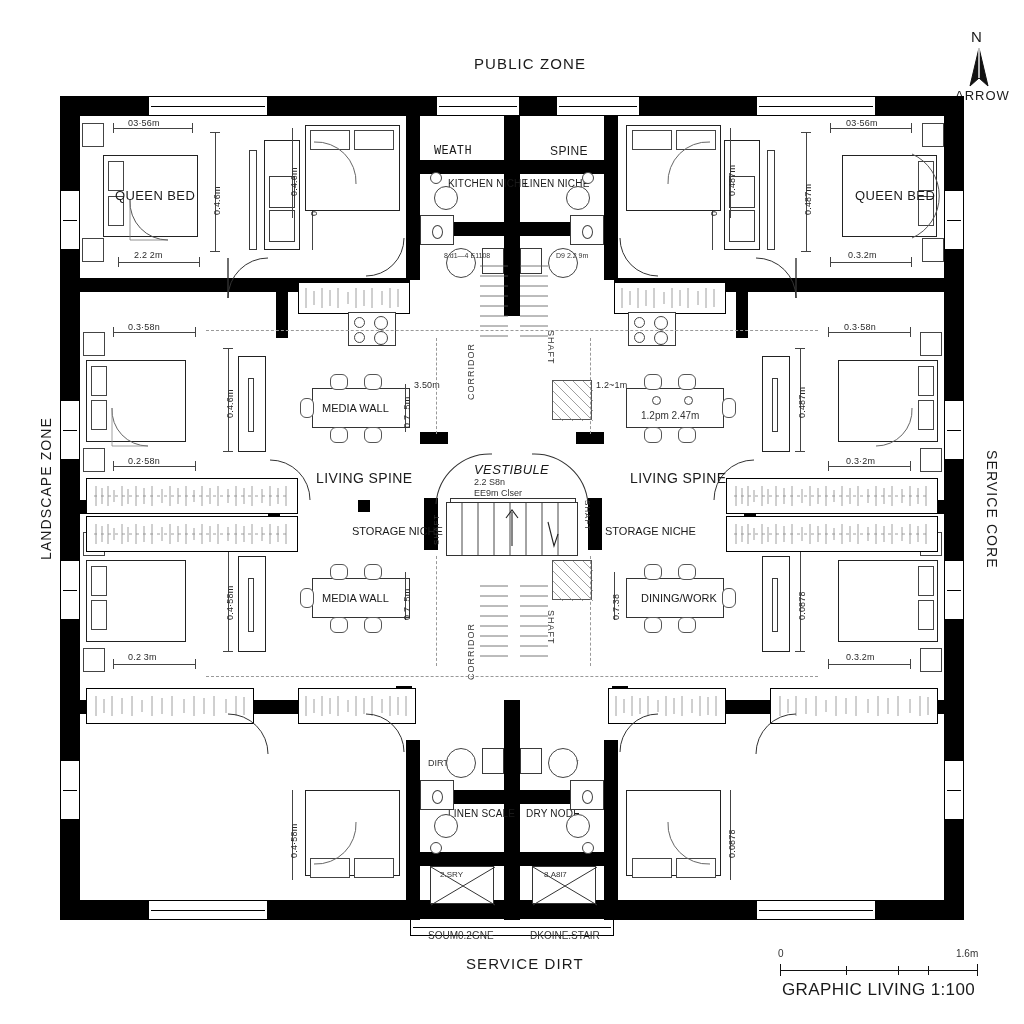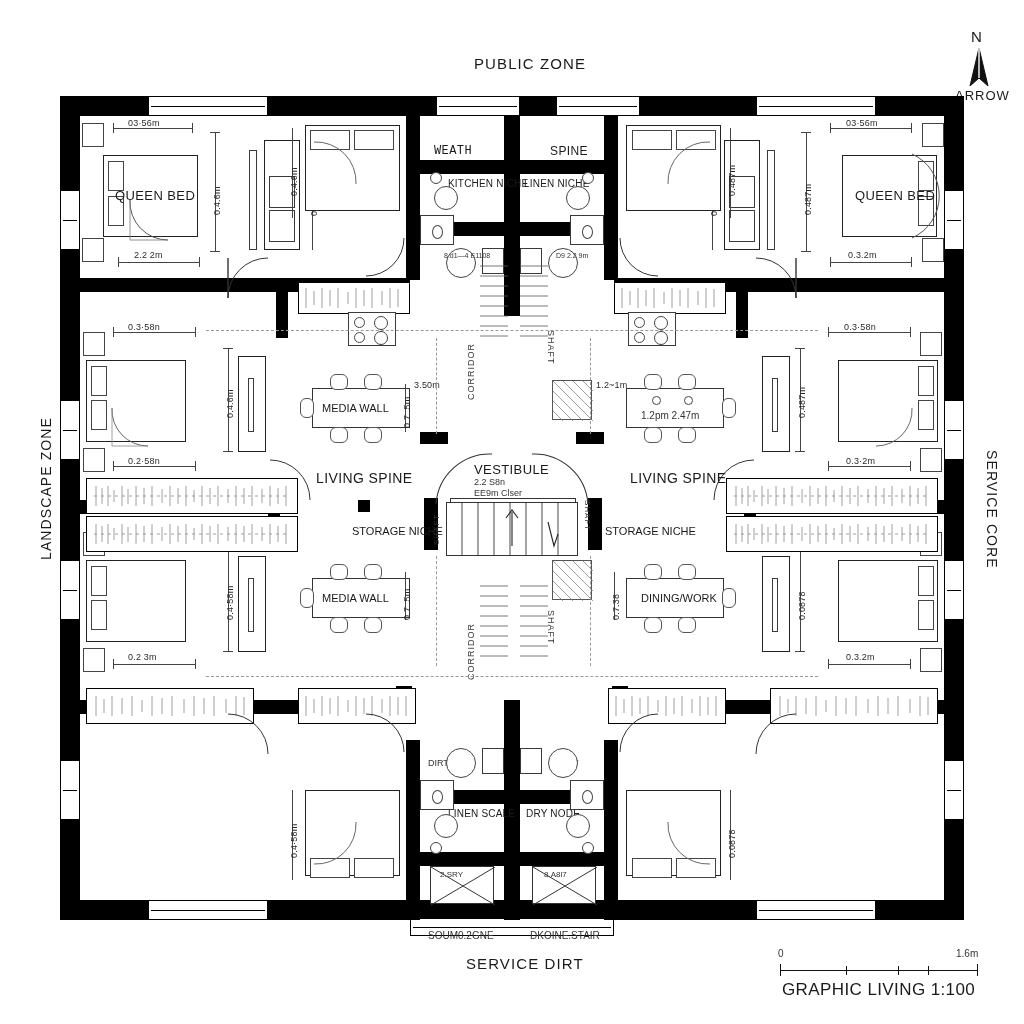--- a/index.html
+++ b/index.html
@@ -494,21 +494,21 @@
     <div class="circ" style="left:582px;top:172px;width:12px;height:12px;"></div>
     <div class="circ" style="left:566px;top:186px;width:24px;height:24px;"></div>
     <div class="thinbox" style="left:570px;top:215px;width:34px;height:30px;"></div>
     <div class="circ" style="left:582px;top:225px;width:11px;height:14px;"></div>
     <div class="circ" style="left:548px;top:248px;width:30px;height:30px;"></div>
     <div class="thinbox" style="left:520px;top:248px;width:22px;height:26px;"></div>
     <div class="lbl tiny" style="left:556px;top:252px;font-size:7px;">D9 2.2 9m</div>
   </div>
 
   <div>
-    <div class="lbl" style="left:474px;top:462px;font-size:13px;letter-spacing:.4px;">VESTIBULE</div>
+    <div class="lbl" style="left:474px;top:462px;font-size:13px;letter-spacing:.4px;font-style:italic;">VESTIBULE</div>
     <div class="lbl tiny" style="left:474px;top:477px;font-size:9px;">2.2 S8n</div>
     <div class="lbl tiny" style="left:474px;top:488px;font-size:9px;">EE9m Clser</div>
     <svg style="position:absolute;left:434px;top:452px;" width="60" height="54">
         <path d="M58 2 A54 54 0 0 0 2 52" stroke="#333" fill="none" stroke-width="1.1"></path>
       </svg>
     <svg style="position:absolute;left:530px;top:452px;" width="60" height="54">
         <path d="M2 2 A54 54 0 0 1 58 52" stroke="#333" fill="none" stroke-width="1.1"></path>
       </svg>
     <div class="stair" style="left:446px;top:502px;width:132px;height:54px;"></div>
     <svg style="position:absolute;left:446px;top:502px;" width="132" height="54">

